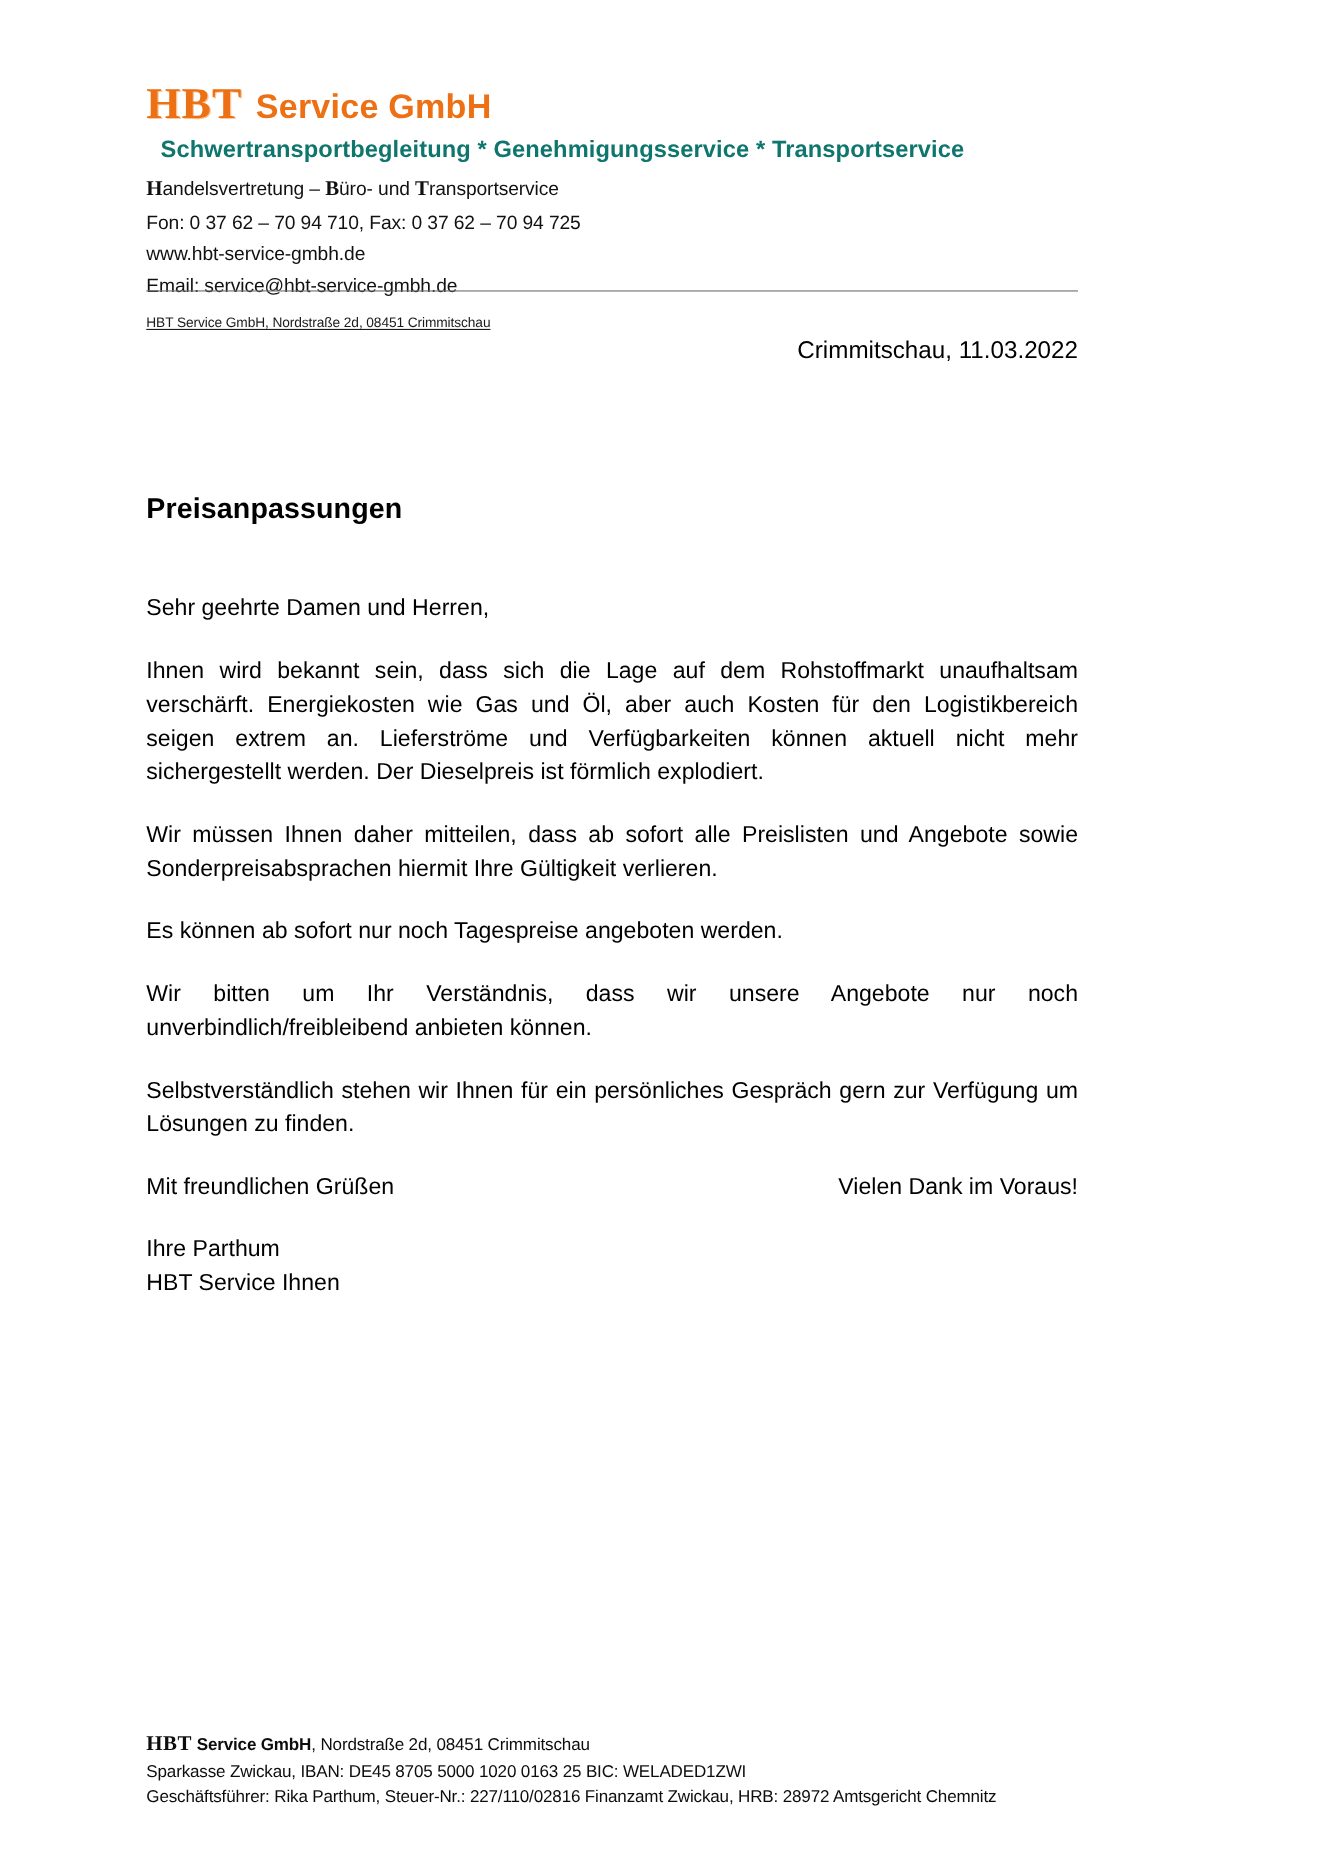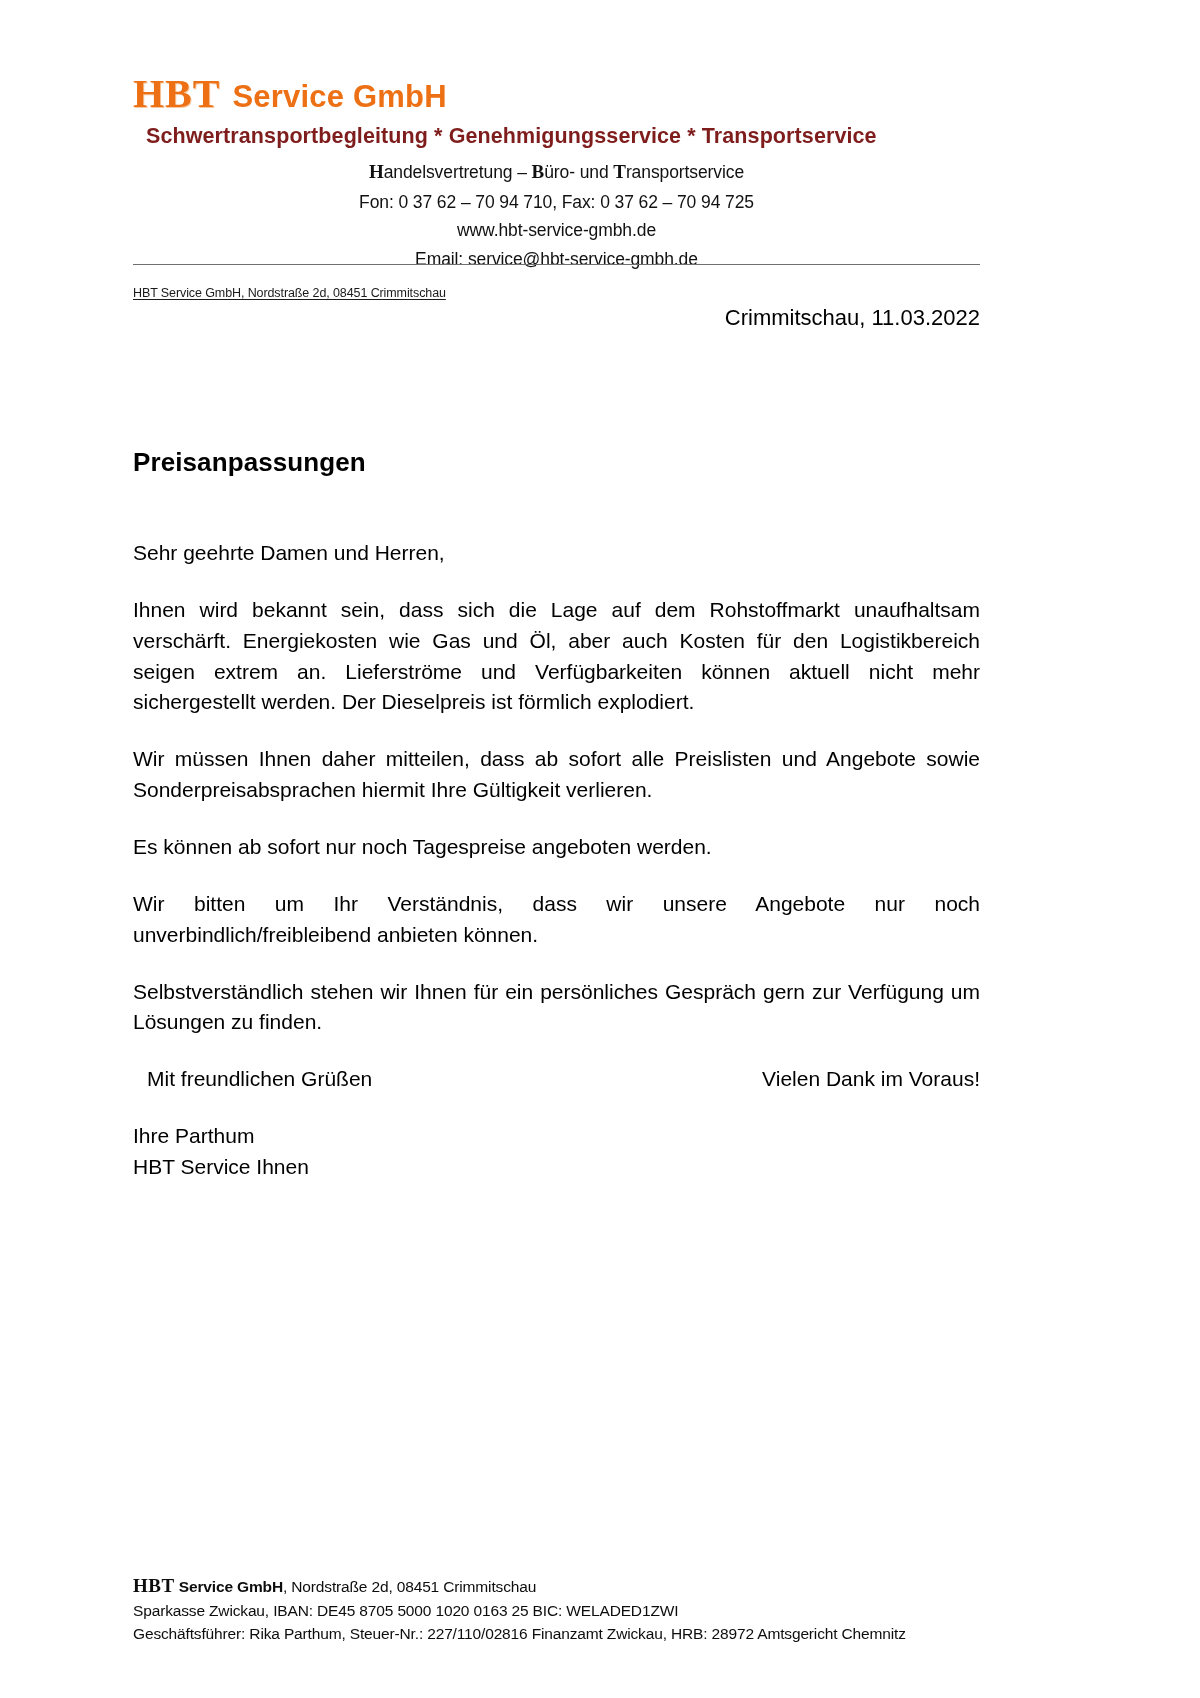--- a/index.html
+++ b/index.html
@@ -43,27 +43,27 @@
     font-size: 31px;
     font-weight: 700;
     color: #ED7014;
     letter-spacing: 0.2px;
   }
   .tagline {
     margin-top: 10px;
     margin-left: 13px;
     font-size: 21.5px;
     font-weight: 700;
-    color: #7f1d1d;
+    color: #0f766e;
     letter-spacing: 0.1px;
     white-space: nowrap;
   }
   .contact-block {
     margin-top: 8px;
-    text-align: center;
+    text-align: left;
     font-family: "Liberation Sans", sans-serif;
     font-size: 17.5px;
     line-height: 1.63;
     color: #111111;
     letter-spacing: -0.1px;
   }
   .contact-block .cap {
     font-family: "Liberation Serif", serif;
     font-weight: 700;
     font-size: 19px;
@@ -124,21 +124,21 @@
     margin: 0 0 26px 0;
     text-align: justify;
   }
   .body p.nojustify {
     text-align: left;
   }
   .closing-row {
     display: flex;
     justify-content: space-between;
     align-items: center;
-    margin: 0 0 26px 14px;
+    margin: 0 0 26px 0;
   }
   .closing-row .left { text-align: left; }
   .closing-row .right { text-align: right; }
   .signature {
     margin: 0;
     line-height: 1.47;
   }
 
   
   .footer {

